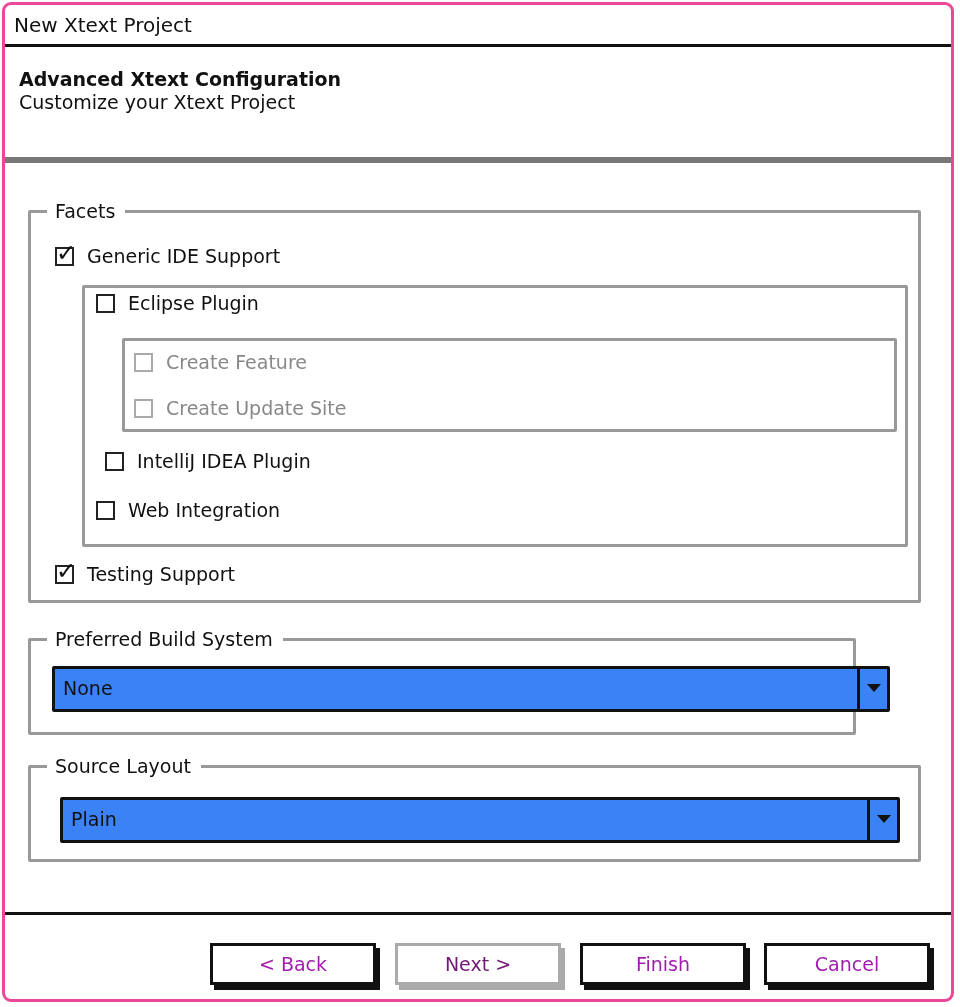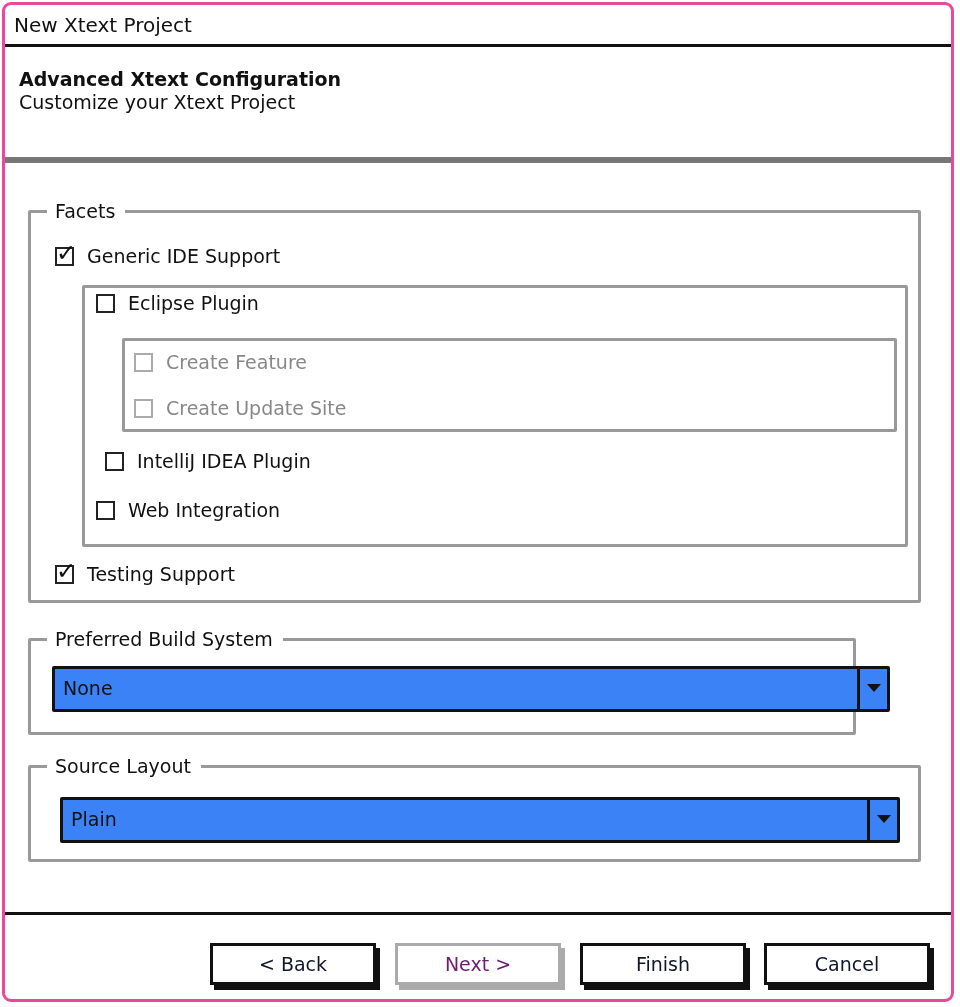--- a/index.html
+++ b/index.html
@@ -29,21 +29,21 @@
   .select { position:absolute; height:46px; border:3px solid #111; border-radius:2px;
             box-sizing:border-box; background:#3b82f6; }
   .select .val { position:absolute; left:8px; top:8px; font-size:19px; }
   .select .arrowbox { position:absolute; right:0; top:0; bottom:0; width:30px; border-left:3px solid #111; box-sizing:border-box; }
   .select .arrowbox::after { content:""; position:absolute; left:7px; top:15px; border-left:7px solid transparent;
             border-right:7px solid transparent; border-top:8px solid #111; }
 
   .footer { position:absolute; left:0; right:0; top:907px; border-top:3px solid #111; }
   .btn { position:absolute; top:28px; width:166px; height:42px; border:3px solid #111; box-sizing:border-box;
          background:#fff; font-size:19px; text-align:center; line-height:36px; box-shadow:4px 5px 0 #111;
-         font-family:"DejaVu Sans", sans-serif; color:#0f172a; padding:0; cursor:pointer; }
+         font-family:"DejaVu Sans", sans-serif; color:#a21caf; padding:0; cursor:pointer; }
   .btn.disabled { border-color:#aaa; color:#701a75; box-shadow:4px 5px 0 #aaa; }
 </style>
 </head>
 <body>
 
 <div class="window">
   <div class="titlebar">
     <span>New Xtext Project</span>
   </div>
 

